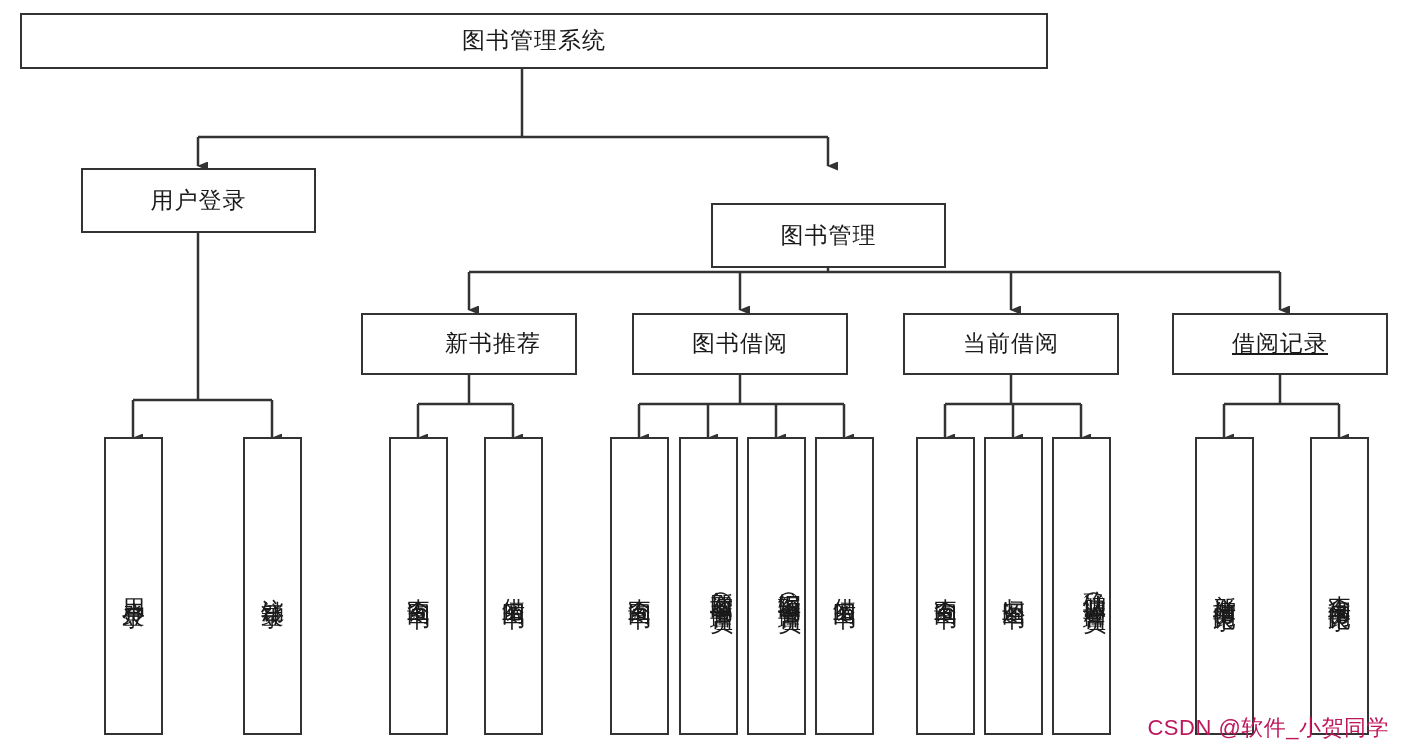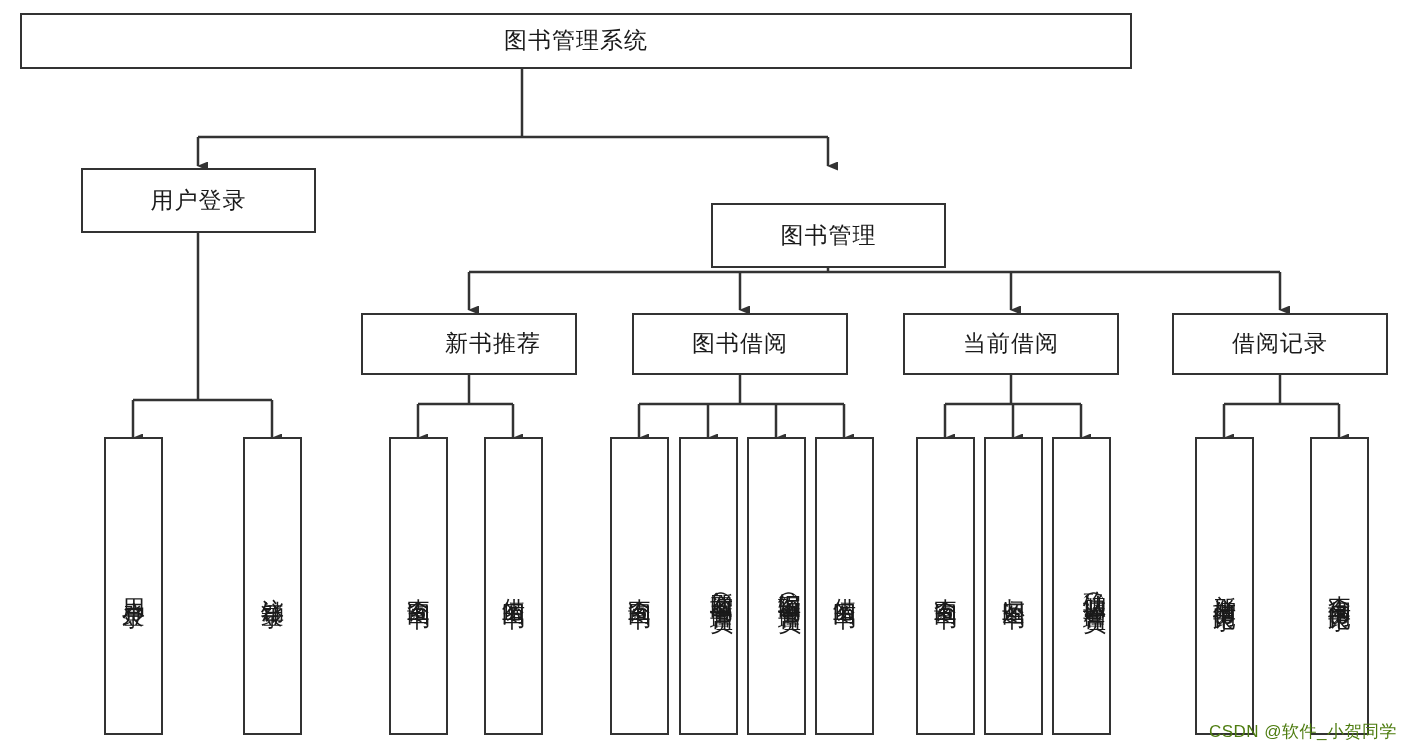--- a/index.html
+++ b/index.html
@@ -49,24 +49,24 @@
     padding-top: 6px;
     padding-bottom: 6px;
     align-items: flex-start;
     justify-content: center;
   }
   .node.vert.centered {
     align-items: center;
   }
   .watermark {
     position: absolute;
-    right: 8px;
+    right: 16px;
     bottom: 4px;
-    font-size: 17px;
-    color: #4d7c0f;
+    font-size: 22px;
+    color: #be185d;
     letter-spacing: 0.5px;
     white-space: nowrap;
   }
 </style>
 </head>
 <body>
 
 <div id="canvas">
 
   <svg class="wires" viewBox="0 0 1405 747">
@@ -112,41 +112,41 @@
       <path d="M1013,404 L1013,438" marker-end="url(#arrow)"></path>
       <path d="M1081,404 L1081,438" marker-end="url(#arrow)"></path>
 
       <path d="M1280,375 L1280,404"></path>
       <path d="M1224,404 L1339,404"></path>
       <path d="M1224,404 L1224,438" marker-end="url(#arrow)"></path>
       <path d="M1339,404 L1339,438" marker-end="url(#arrow)"></path>
     </g>
   </svg>
 
-  <div class="node horiz" style="left:20px; top:13px; width:1112px; height:56px;">
+  <div class="node horiz" style="left:20px; top:13px; width:1028px; height:56px;">
     <span>图书管理系统</span>
   </div>
 
   <div class="node horiz" style="left:81px; top:168px; width:235px; height:65px;">
     <span>用户登录</span>
   </div>
   <div class="node horiz" style="left:711px; top:168px; width:235px; height:65px;margin-top:35px;">
     <span>图书管理</span>
   </div>
 
   <div class="node horiz" style="left:361px; top:313px; width:216px; height:62px;padding-left:48px;">
     <span>新书推荐</span>
   </div>
   <div class="node horiz" style="left:632px; top:313px; width:216px; height:62px;justify-content:center;">
     <span>图书借阅</span>
   </div>
   <div class="node horiz" style="left:903px; top:313px; width:216px; height:62px;">
     <span>当前借阅</span>
   </div>
-  <div class="node horiz" style="left:1172px; top:313px; width:216px; height:62px;">
+  <div class="node horiz" style="left:1172px; top:313px; width:216px; height:62px;text-decoration:underline;">
     <span>借阅记录</span>
   </div>
 
   <div class="node vert centered" style="left:104px; top:437px; width:59px; height:298px;">
     <span>用户登录</span>
   </div>
   <div class="node vert centered" style="left:243px; top:437px; width:59px; height:298px;">
     <span>注销登录</span>
   </div>
 

